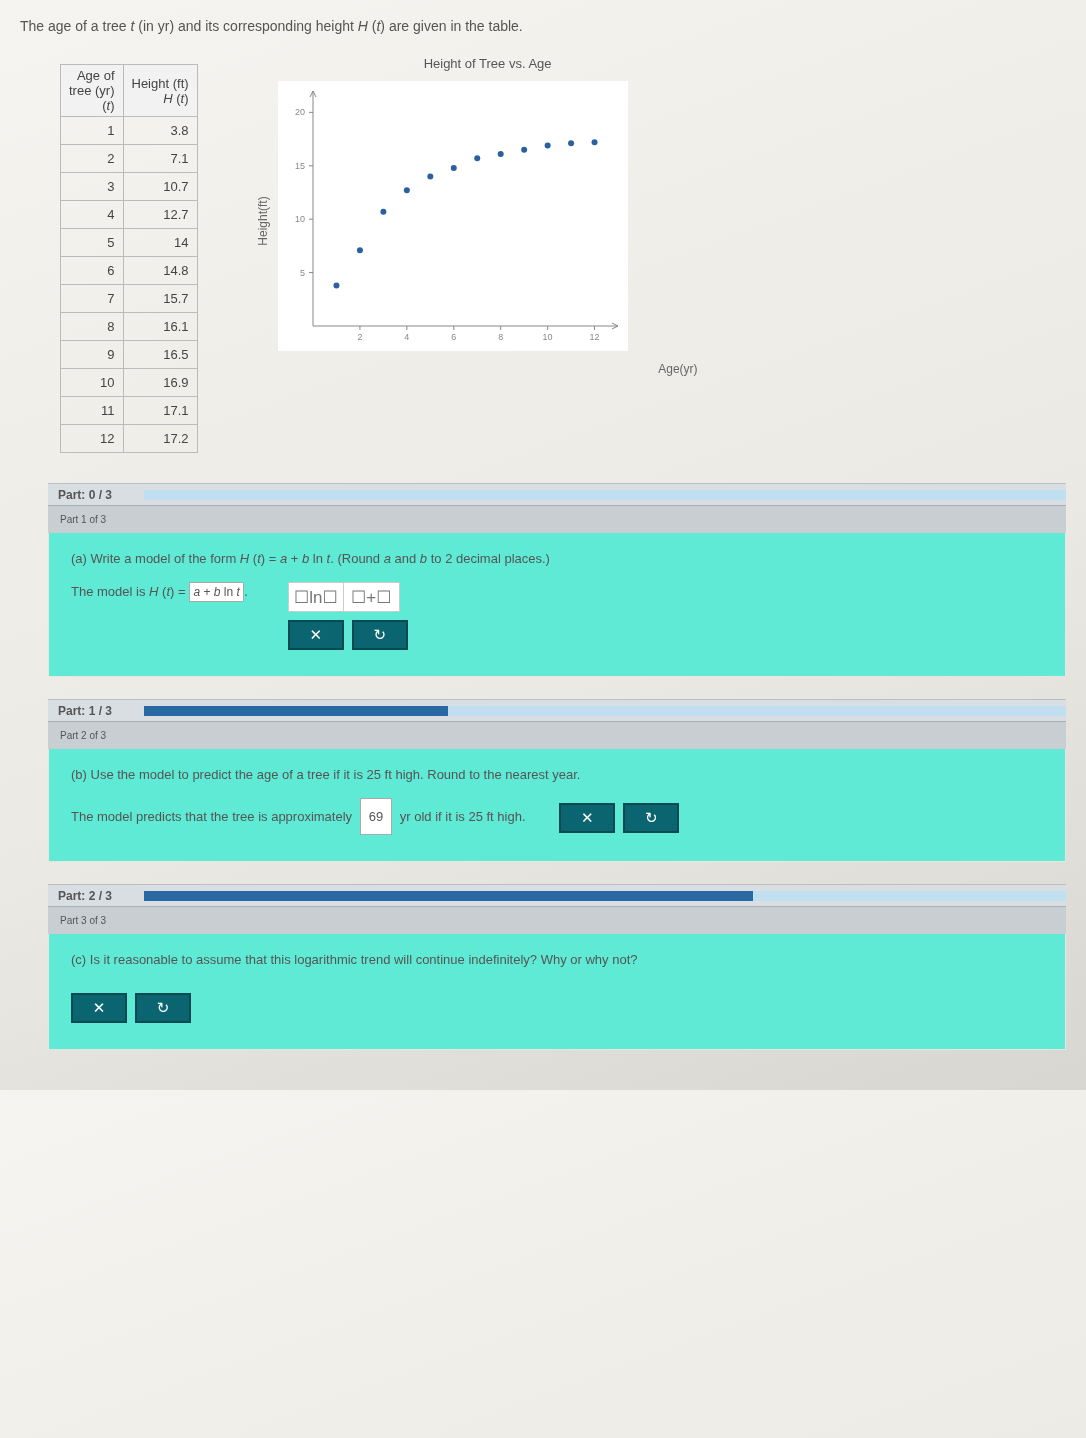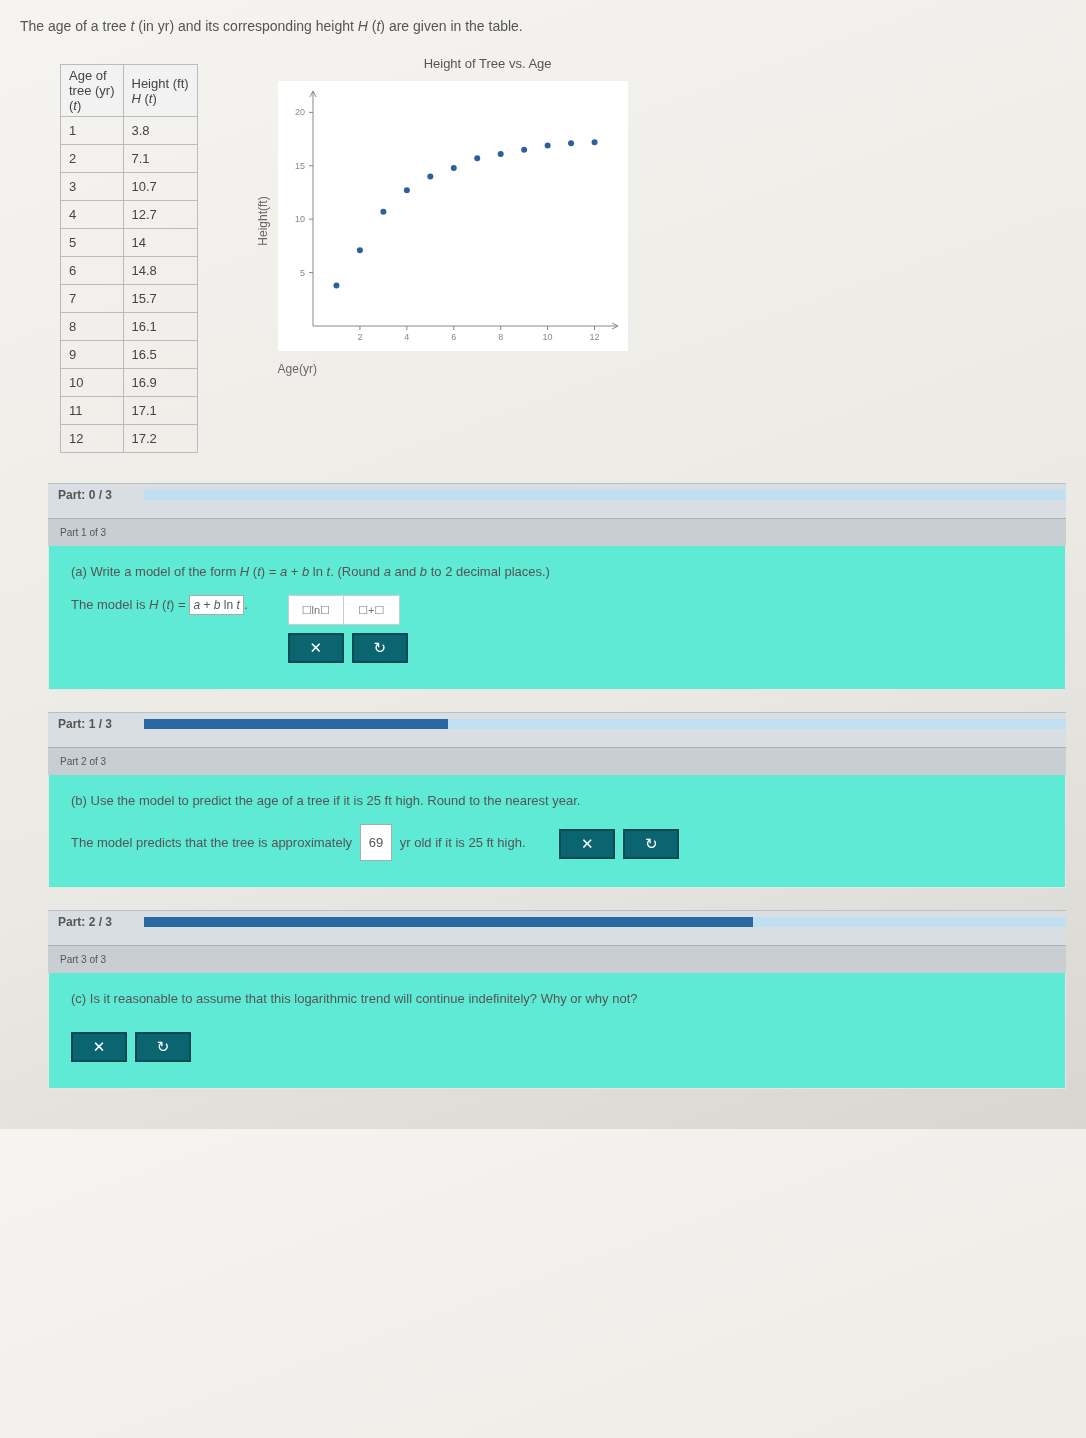--- a/index.html
+++ b/index.html
@@ -15,43 +15,43 @@
 .intro { font-size: 14px; color: #555; margin-bottom: 30px; }
 .intro .it { font-style: italic; }
 .top-row { display: flex; gap: 80px; align-items: flex-start; margin-left: 40px; margin-bottom: 30px; }
 table.data {
   border-collapse: collapse;
   font-size: 13px;
 }
 table.data th, table.data td {
   border: 1px solid #bbb;
   padding: 3px 8px;
-  text-align: left;
+  text-align: right;
   height: 28px;
 }
 table.data th { font-weight: normal; background: #f2f2f2; }
 .chart-wrap { position: relative; width: 420px; height: 330px; margin-top: -8px;}
 .chart-title { text-align: center; font-size: 13px; color: #555; margin-bottom: 10px; }
 .y-label {
   position: absolute; left: -40px; top: 50%;
   transform: translateY(-50%) rotate(-90deg);
   font-size: 12px; color: #666;
 }
 .x-label {
-  text-align: left; font-size: 12px; color: #666; margin-top: 8px;
+  text-align: right; font-size: 12px; color: #666; margin-top: 8px;
 }
 svg.plot { background: #fff; }
 .part-progress {
   background: #d8dee2;
   padding: 4px 10px;
   font-size: 12px;
   font-weight: bold;
   color: #555;
   position: relative;
-  height: 35px;
+  height: 22px;
   line-height: 14px;
   border-top: 1px solid #b8c0c4;
 }
 .progress-fill {
   height: 100%;
   background: #2968a3;
 }
 .progress-right {
   position: absolute;
   left: 96px;
@@ -91,21 +91,21 @@
   display: inline-block;
   margin-left: 40px;
   vertical-align: top;
 }
 .palette-row { display: flex; gap: 0; margin-bottom: 8px; }
 .palette-btn {
   border: 1px solid #ccc;
   background: #fff;
   width: 56px;
   height: 30px;
-  font-size: 11px;
+  font-size: 17px;
   display: flex;
   align-items: center;
   justify-content: center;
   color: #777;
 }
 .palette-btn + .palette-btn { border-left: none; }
 .action-btn {
   background: #0b6570;
   color: #fff;
   width: 56px;

